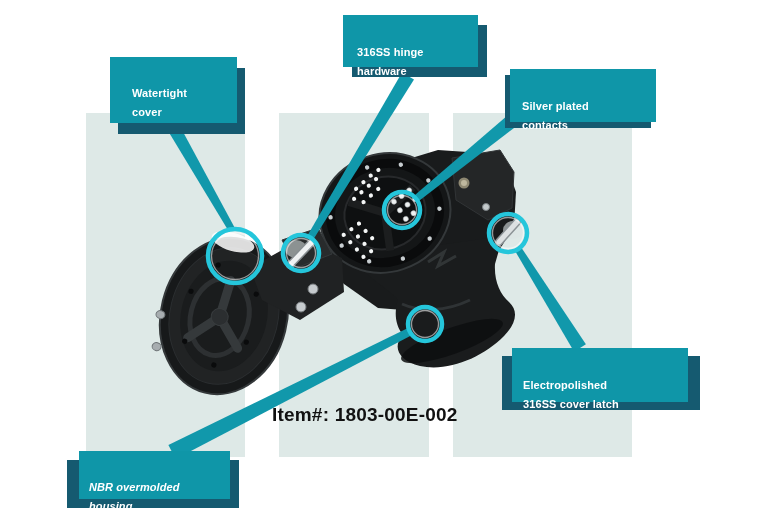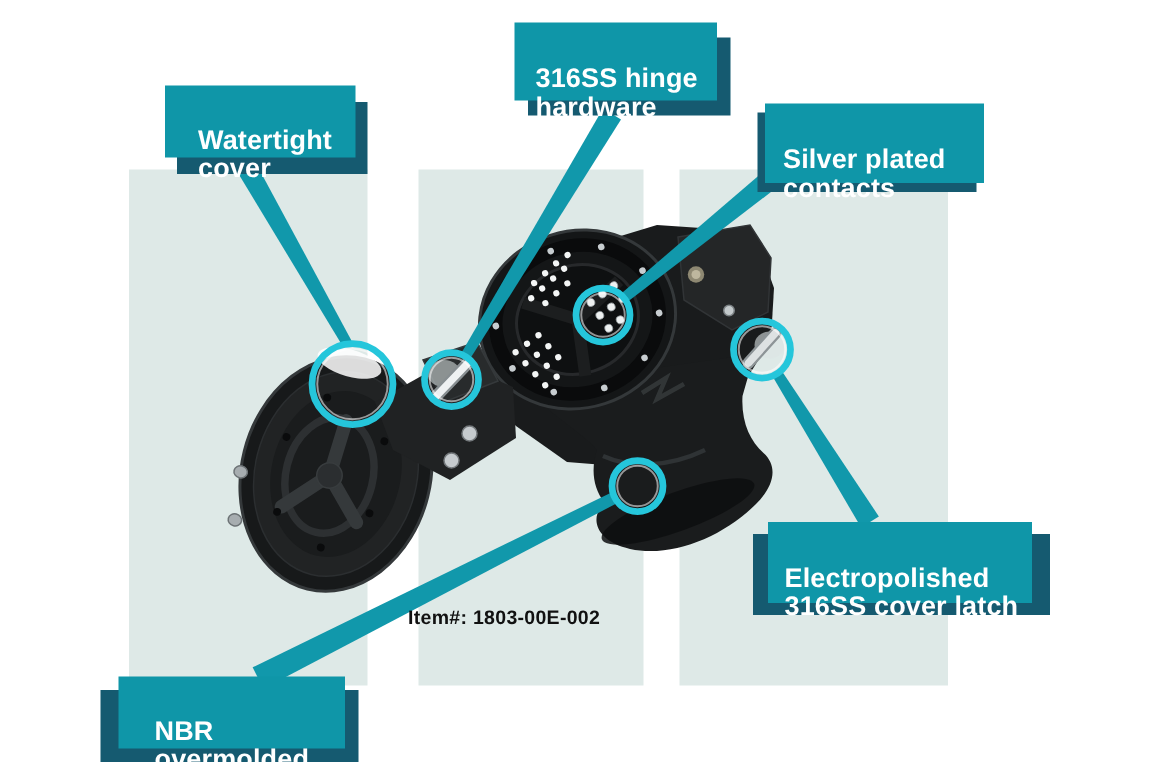--- a/index.html
+++ b/index.html
@@ -15,40 +15,40 @@
   .stage{
     position:relative;width:768px;height:518px;background:#ffffff;overflow:hidden;
     font-family:"Liberation Sans",sans-serif;
   }
   .stage svg{position:absolute;left:0;top:0;}
   .callout{
     position:absolute;
     background:var(--callout_bg);
     color:var(--label_text);
     font-weight:700;
-    font-size:18px;
+    font-size:11px;
     line-height:19px;
     letter-spacing:.1px;
     white-space:pre-line;
     box-sizing:border-box;
     z-index:3;
   }
-  .callout-watertight{left:110px;top:57px;width:127px;height:48px;padding:8px 6px 0 22px;
+  .callout-watertight{left:110px;top:57px;width:127px;height:66px;padding:8px 6px 0 22px;
     box-shadow:8px 11px 0 var(--callout_shadow);}
   .callout-hinge{left:343px;top:15px;width:135px;height:52px;padding:9px 6px 0 14px;
     box-shadow:9px 10px 0 var(--callout_shadow);}
   .callout-silver{left:510px;top:69px;width:146px;height:53px;padding:9px 4px 0 12px;
     box-shadow:-5px 6px 0 var(--callout_shadow);}
   .callout-electro{left:512px;top:348px;width:176px;height:54px;padding:9px 4px 0 11px;
     box-shadow:12px 8px 0 var(--callout_shadow),-10px 8px 0 var(--callout_shadow);}
-  .callout-nbr{left:79px;top:451px;width:151px;height:48px;padding:8px 4px 0 24px;
-    box-shadow:9px 9px 0 var(--callout_shadow),-12px 9px 0 var(--callout_shadow);}
+  .callout-nbr{left:79px;top:451px;width:151px;height:48px;padding:8px 4px 0 10px;
+    box-shadow:9px 9px 0 var(--callout_shadow),-12px 9px 0 var(--callout_shadow);font-style:italic;}
   .item-number{
     position:absolute;left:272px;top:404px;
-    font-weight:700;font-size:13px;color:var(--item_text);
+    font-weight:700;font-size:19px;color:var(--item_text);
     letter-spacing:.2px;z-index:3;
   }
 </style>
 </head>
 <body>
 
 <div class="stage">
 
   <svg width="768" height="518" viewBox="0 0 768 518">
 

